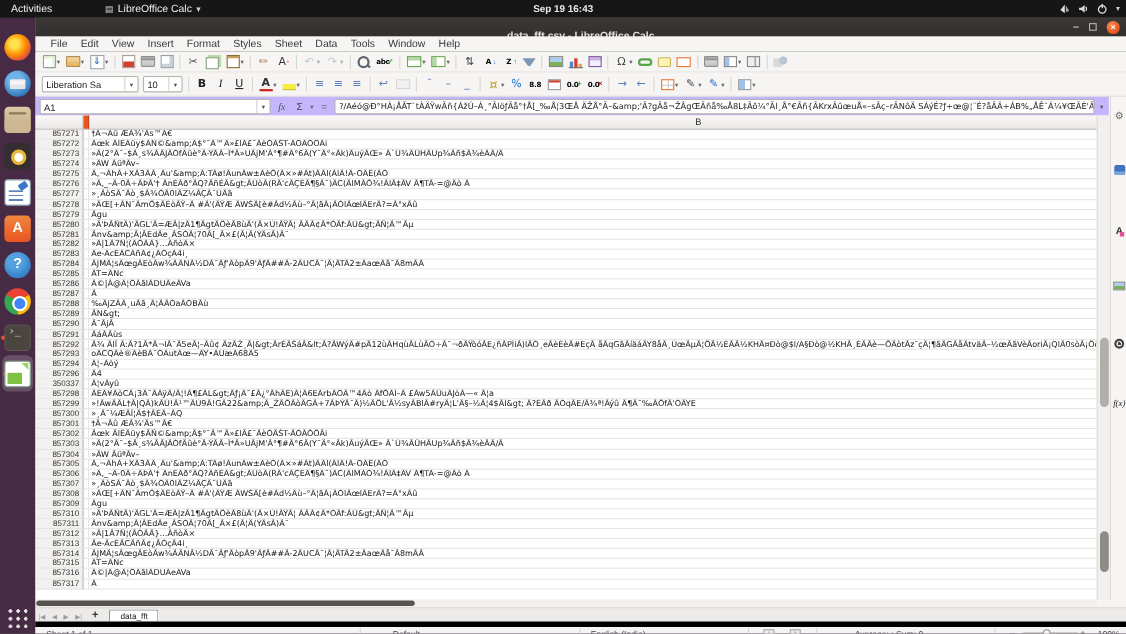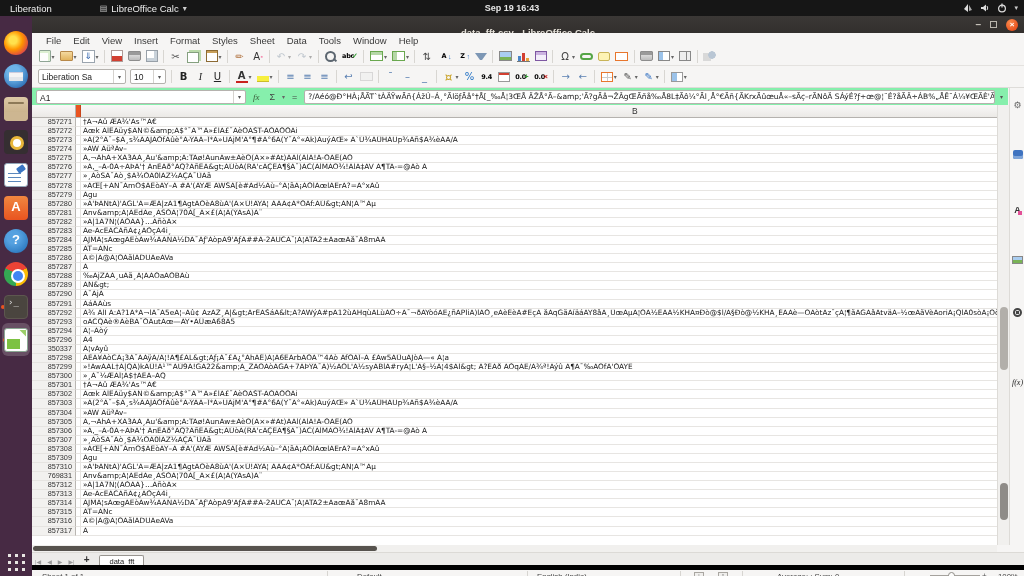--- a/index.html
+++ b/index.html
@@ -108,21 +108,21 @@
   .i-cal{width:11px;height:10px;background:#fff;border:1px solid #999;box-shadow:inset 0 2px 0 #d23f31}
   .i-borders{width:11px;height:10px;border:1px solid #e8762d;background:
     linear-gradient(#ccc,#ccc) 5px 0/1px 10px no-repeat,
     linear-gradient(#ccc,#ccc) 0 4.5px/11px 1px no-repeat,#fff}
   .i-cond{width:11px;height:10px;border:1px solid #999;background:linear-gradient(90deg,#9cc3ea 0 50%,#fff 50%)}
   
   .combo{height:15px;border:1px solid #b5b2ae;background:#fff;display:inline-flex;align-items:stretch;border-radius:2px;margin:0 2px}
   .cv{flex:1;font-size:8.5px;padding:2px 3px 0;color:#222;white-space:nowrap;overflow:hidden}
   .ca{width:12px;border-left:1px solid #d5d2ce;font-size:6px;color:#555;display:flex;align-items:center;justify-content:center}
   
-  #formulabar{position:absolute;left:0;top:72px;right:16px;height:17px;background:#86efac;display:flex;align-items:center}
+  #formulabar{position:absolute;left:0;top:72px;right:16px;height:17px;background:#c4b5fd;display:flex;align-items:center}
   #namebox{margin-left:4px;width:210px;height:14px}
   .fbtn{font-size:9px;color:#444;padding:0 5px}
   #fx{font-style:italic;font-family:"Liberation Serif",serif;font-weight:normal;color:#3a5a3a}
   #fcaret{font-size:6px;color:#666;padding:0 2px}
   #finput{flex:1;height:14px;background:#fff;border:1px solid #b5b2ae;border-radius:2px;margin-left:2px;
     font-family:"DejaVu Sans",sans-serif;font-size:7.5px;color:#1a1a1a;line-height:12px;
     white-space:nowrap;overflow:hidden;padding:0 3px}
   #fexpand{width:13px;font-size:6px;color:#555;text-align:center}
   
   #colheader{position:absolute;left:0;top:89px;width:965px;height:13px;background:linear-gradient(#f9f8f7,#ebe9e6);
@@ -167,21 +167,21 @@
     font-size:5px;color:#777;text-align:center;line-height:7px}
   #zoomslider{position:absolute;top:0;left:886px;width:76px;height:11px}
   #zs-track{position:absolute;left:12px;top:5px;width:50px;height:1.5px;background:#a5a29d}
   #zs-knob{position:absolute;left:30px;top:2px;width:7px;height:7px;border-radius:50%;background:#fcfcfb;border:1px solid #8f8c87}
   .zs-pm{position:absolute;top:1px;font-size:8px;color:#555}
 </style>
 </head>
 <body>
 
 <div id="topbar">
-  <span class="act">Liberation</span>
+  <span class="act">Activities</span>
   <span id="appmenu">
     <span class="ai">▤</span>
     <span>LibreOffice Calc</span>
     <span class="ai">▾</span>
   </span>
   <span id="clock">Sep 19 16:43</span>
   <span id="sysicons">
     <svg width="10" height="10" viewBox="0 0 10 10">
         <path d="M1 6 L5 1 L5 9 L1 6 Z" fill="#ddd"></path>
         <path d="M6 2 L9 7 L6 8 Z" fill="#aaa"></path>
@@ -438,21 +438,21 @@
       </span>
       <span class="tsep"></span>
       <span class="tbtn">
         <span class="gl  big" style="color: rgb(201, 162, 39);">¤</span>
         <span class="tcaret">▾</span>
       </span>
       <span class="tbtn">
         <span class="gl " style="color: rgb(30, 111, 196);">%</span>
       </span>
       <span class="tbtn">
-        <span class="gl  num">9.4</span>
+        <span class="gl  num">8.8</span>
       </span>
       <span class="tbtn">
         <span class="gl i-cal"></span>
       </span>
       <span class="tbtn">
         <span class="gl  num">0.0</span>
         <span class="gl2" style="color: rgb(58, 158, 58);">+</span>
       </span>
       <span class="tbtn">
         <span class="gl  num">0.0</span>
@@ -655,21 +655,21 @@
       </div>
       <div class="r">
         <div class="rn">857309</div>
         <div class="rt">Ãgu</div>
       </div>
       <div class="r">
         <div class="rn">857310</div>
         <div class="rt">»Ã'ÞÃÑtÃ)'ÃGL'Ã=ÆÃ|zÃ1¶ÃgtÃÖèÃ8ùÃ'(Ã×Ù!ÃŸÃ¦ ÃÃÃ¢Ã*ÒÃf:ÃÙ&amp;gt;ÃÑ¦Ã™Ãµ</div>
       </div>
       <div class="r">
-        <div class="rn">769831</div>
+        <div class="rn">857311</div>
         <div class="rt">Ãnv&amp;amp;Ã¦ÃEdÃe¸ÃSÒÃ¦70Ã[_Ã×£(Ã¦Ã(ÝÃsÃ)Ã¨</div>
       </div>
       <div class="r">
         <div class="rn">857312</div>
         <div class="rt">»Ã|1Ã7Ñ¦(ÃÓÃÃ}…ÃñòÃ×</div>
       </div>
       <div class="r">
         <div class="rn">857313</div>
         <div class="rt">Ãe-ÃcÉÃCÃñÃ¢¿ÃÒçÃ4i¸</div>
       </div>
@@ -705,21 +705,21 @@
       </div>
       <div class="sbi" style="top: 115px;">
         <span class="sb-styles">A</span>
       </div>
       <div class="sbi" style="top: 165px;">
         <span class="sb-gallery"></span>
       </div>
       <div class="sbi" style="top: 218px;">
         <span class="sb-navigator"></span>
       </div>
-      <div class="sbi" style="top: 272px; margin-top: 16px;">
+      <div class="sbi" style="top: 272px;">
         <span class="sb-functions">f(x)</span>
       </div>
     </div>
 
   <div id="hscroll">
     <div id="hthumb"></div>
   </div>
 
   <div id="tabbar">
     <span id="tabnav"><span class="tnav">|◀</span><span class="tnav">◀</span><span class="tnav">▶</span><span class="tnav">▶|</span></span>

